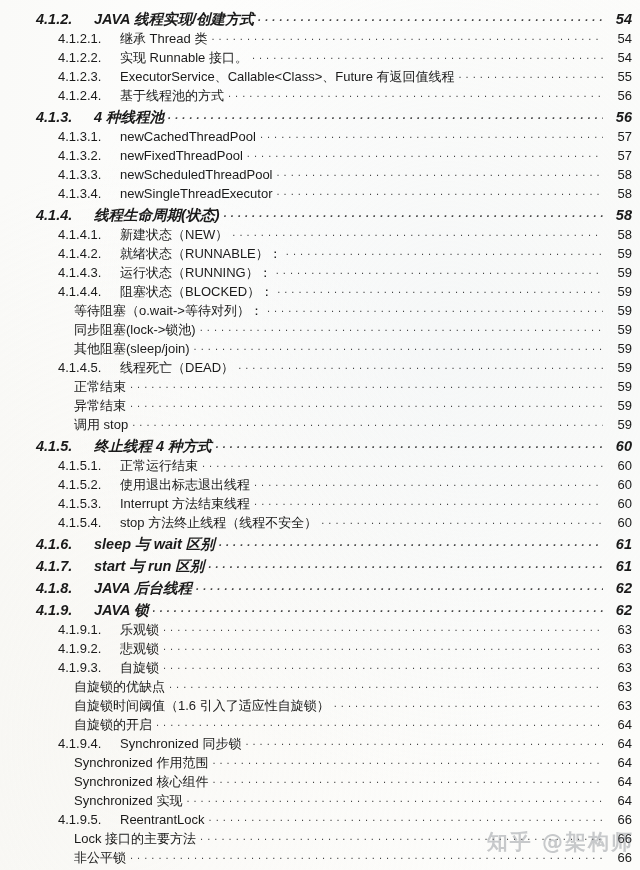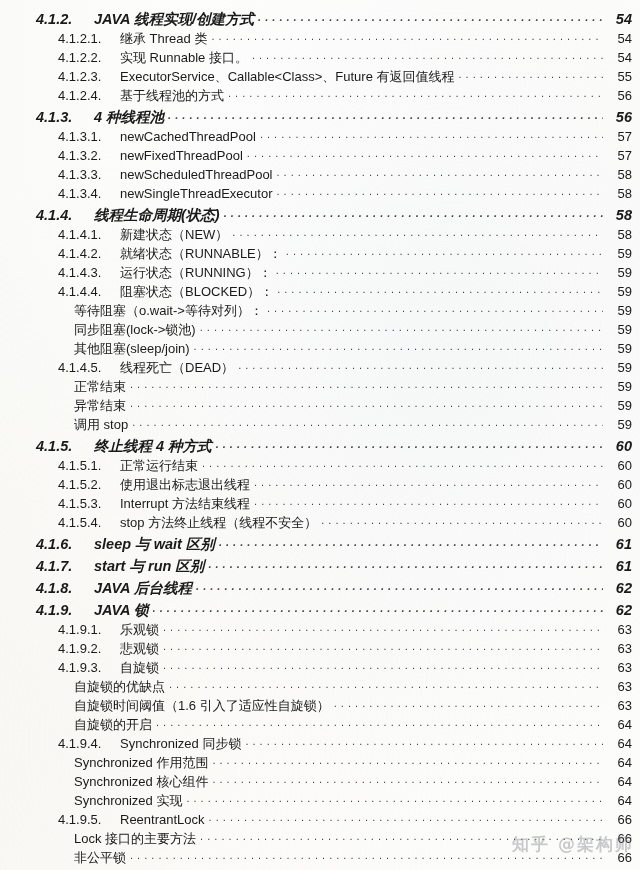--- a/index.html
+++ b/index.html
@@ -115,21 +115,21 @@
     margin-top: 4px;
     margin-bottom: 2px;
   }
   .lvl4 .num { width: 0; }
 
   
   .watermark {
     position: absolute;
     right: 6px;
     bottom: 14px;
-    font-size: 17px;
+    font-size: 21px;
     font-weight: bold;
     color: rgba(120,125,132,0.40);
     letter-spacing: 2px;
     white-space: nowrap;
     pointer-events: none;
     font-family: "DejaVu Sans", "Liberation Sans", sans-serif;
     overflow: hidden;
     max-width: 215px;
     direction: rtl;
     text-align: left;

